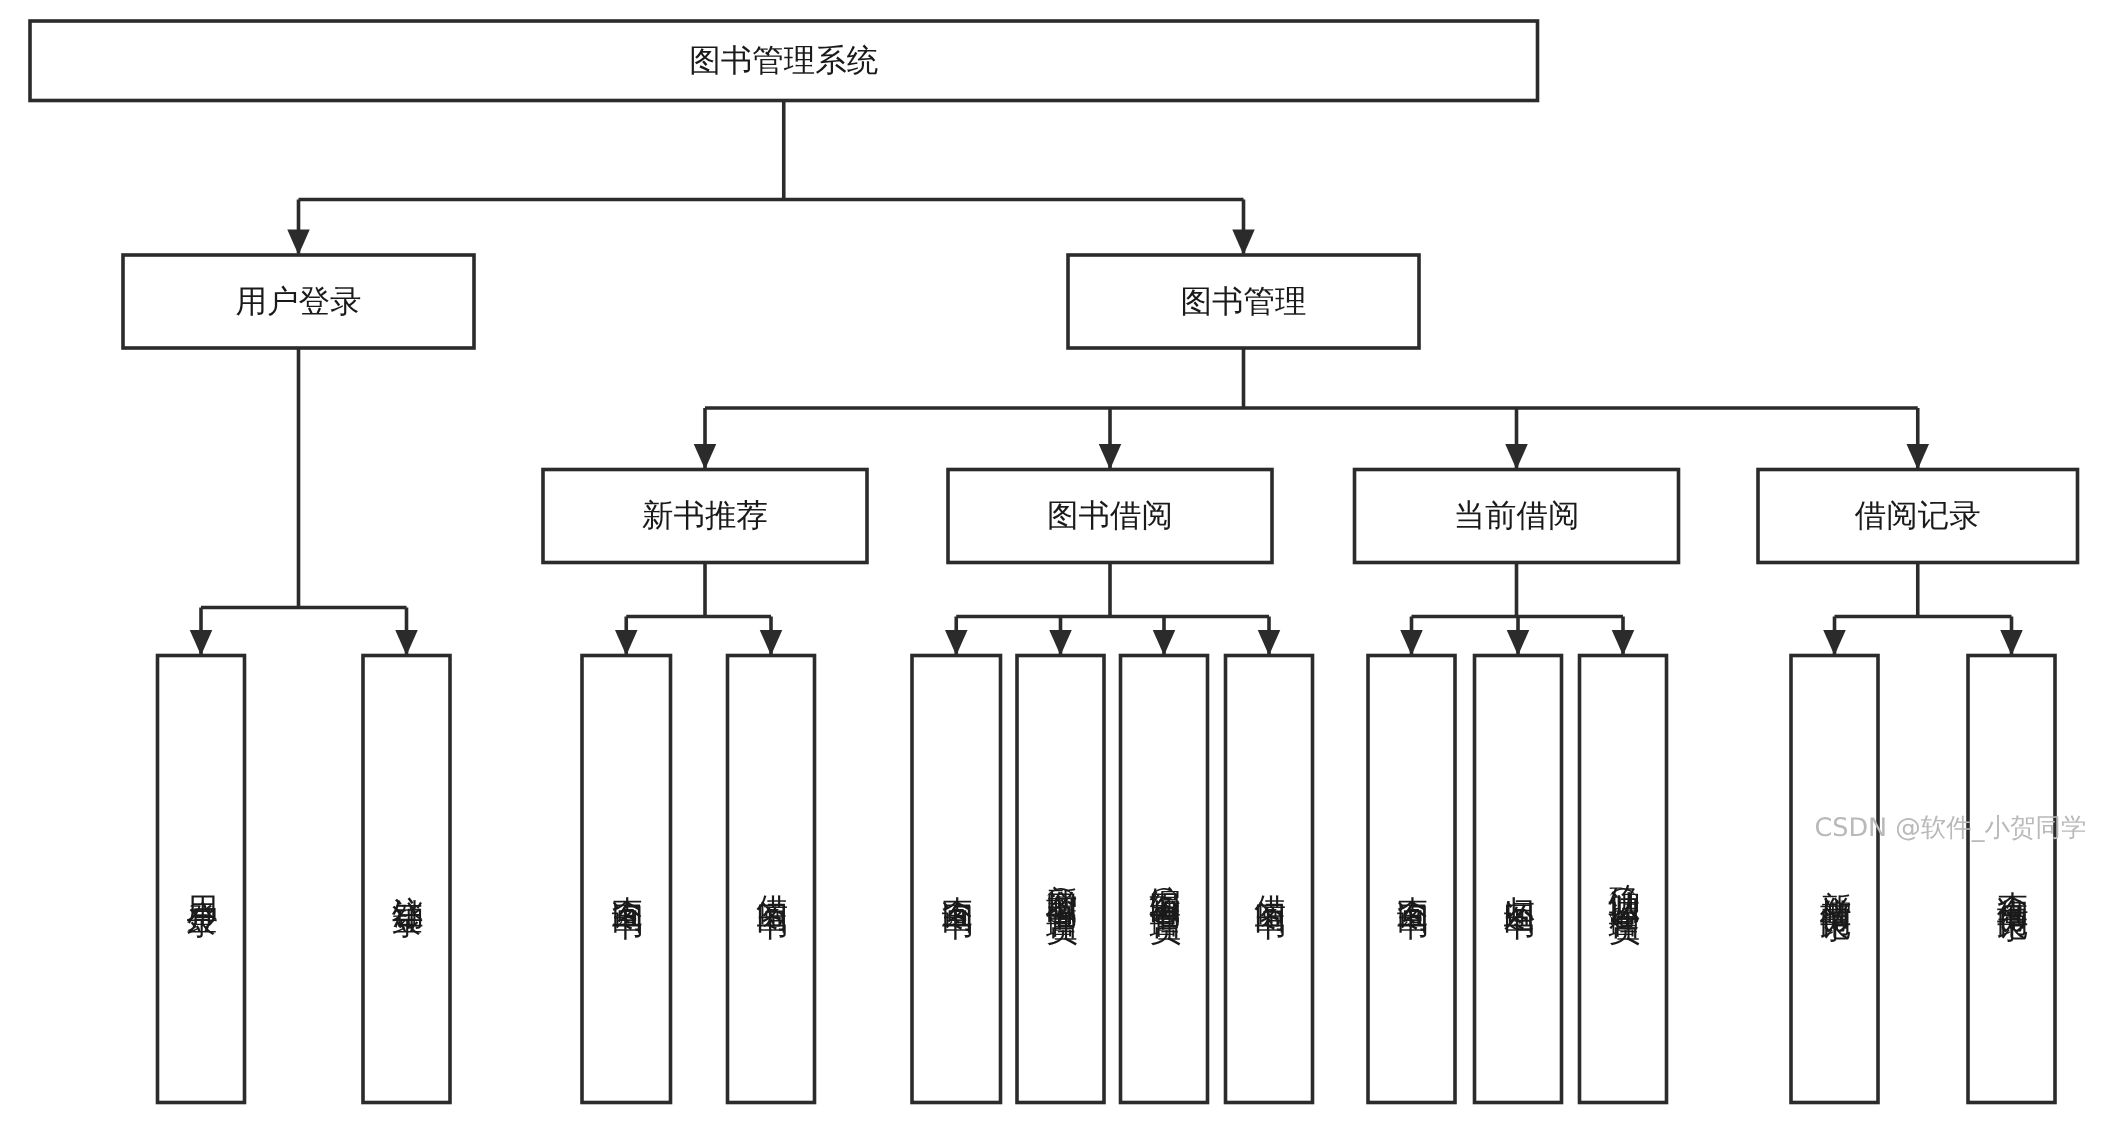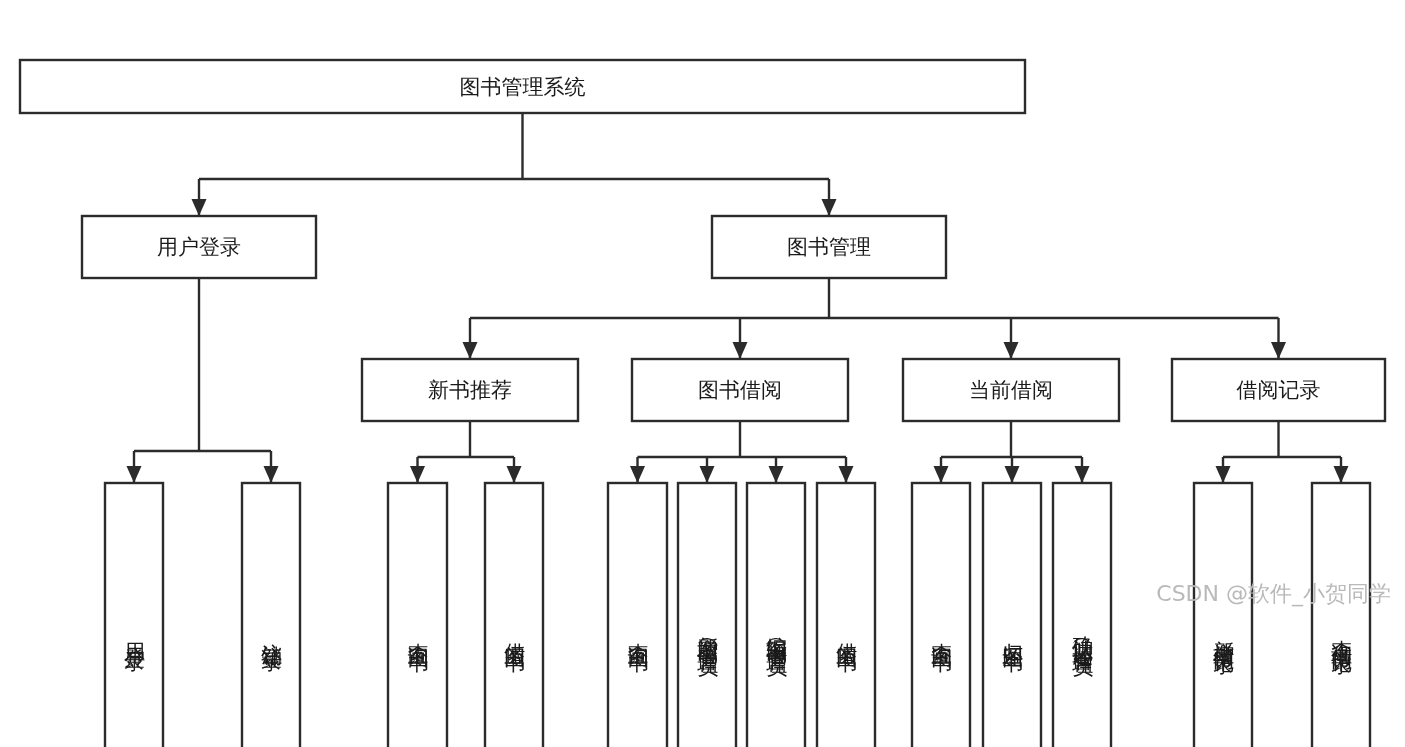--- a/index.html
+++ b/index.html
@@ -11,21 +11,20 @@
     width: 1405px;
     height: 747px;
     font-family: "DejaVu Sans", "Liberation Sans", sans-serif;
     overflow: hidden;
   }
   #diagram-root {
     position: relative;
     width: 1405px;
     height: 571px;
     background: #ffffff;
-    margin-top: 46px;
   }
   svg#flow-svg {
     position: absolute;
     left: 0;
     top: 0;
     width: 1405px;
     height: 747px;
     display: block;
   }
   .node-rect {
@@ -61,21 +60,21 @@
     letter-spacing: 3px;
     white-space: nowrap;
     text-align: center;
     pointer-events: none;
   }
   .watermark {
     position: absolute;
     right: 14px;
     bottom: 8px;
     font-family: "DejaVu Sans", "Liberation Sans", sans-serif;
-    font-size: 22px;
+    font-size: 17px;
     color: #b9b9b9;
     white-space: nowrap;
   }
 </style>
 </head>
 <body>
 
 <div id="diagram-root">
 
   <svg id="flow-svg" viewBox="0 0 1405 747">

